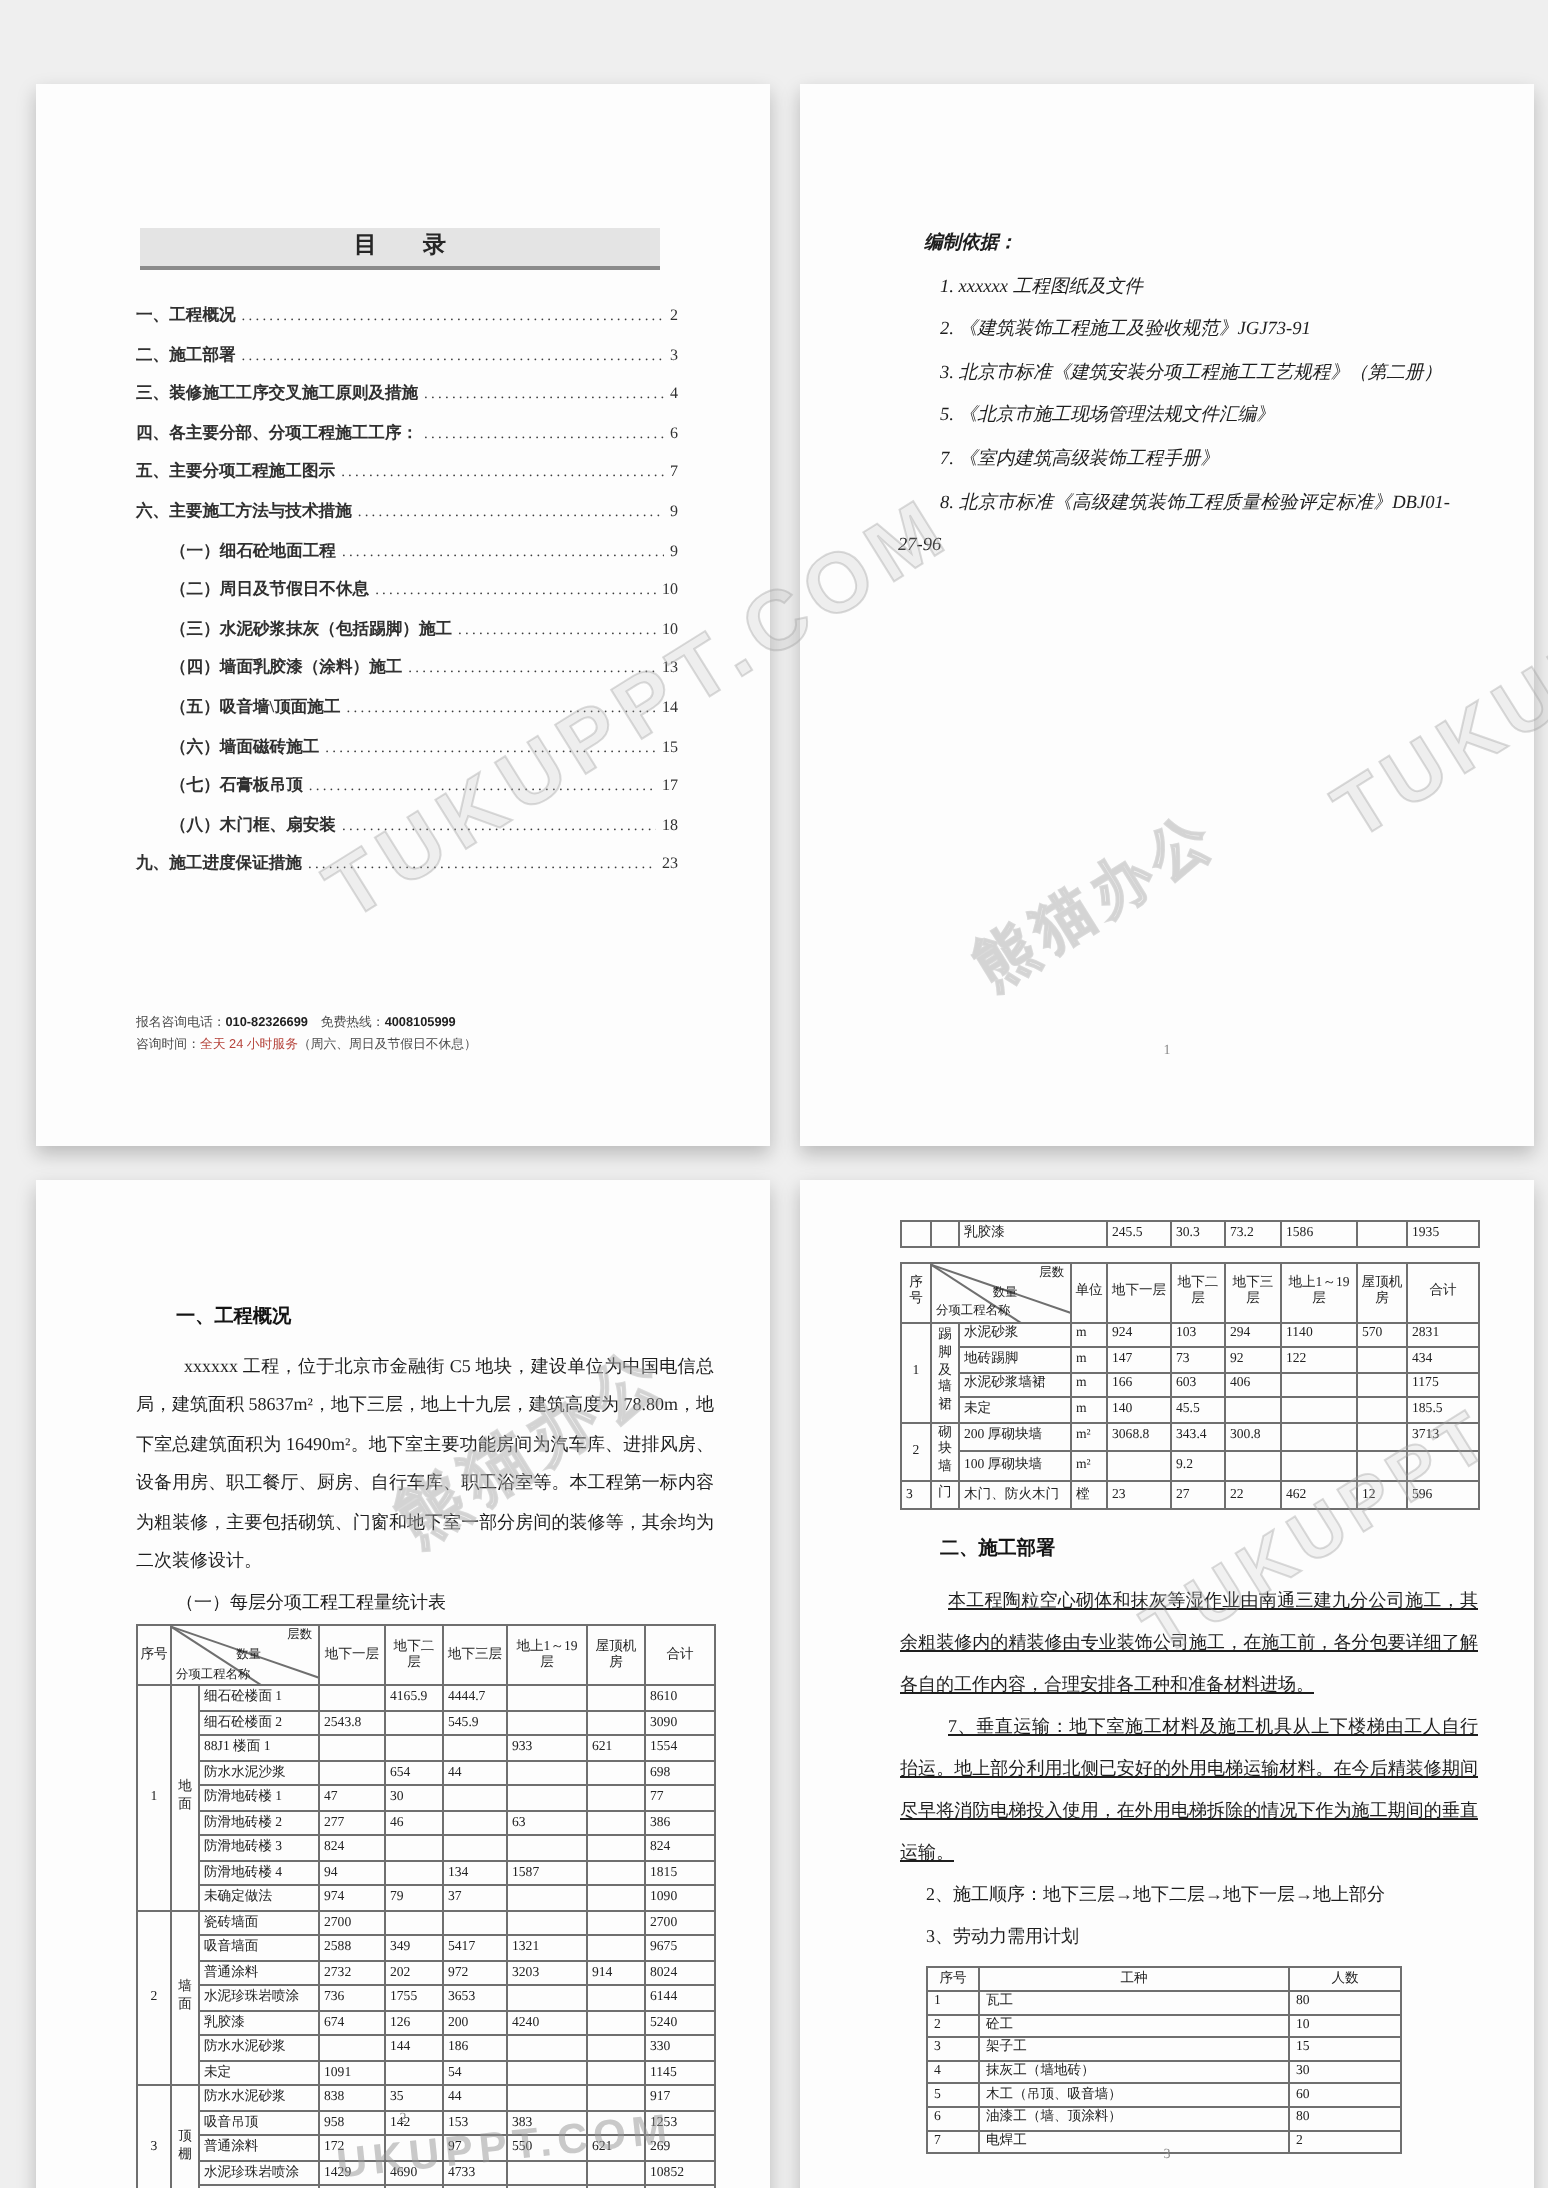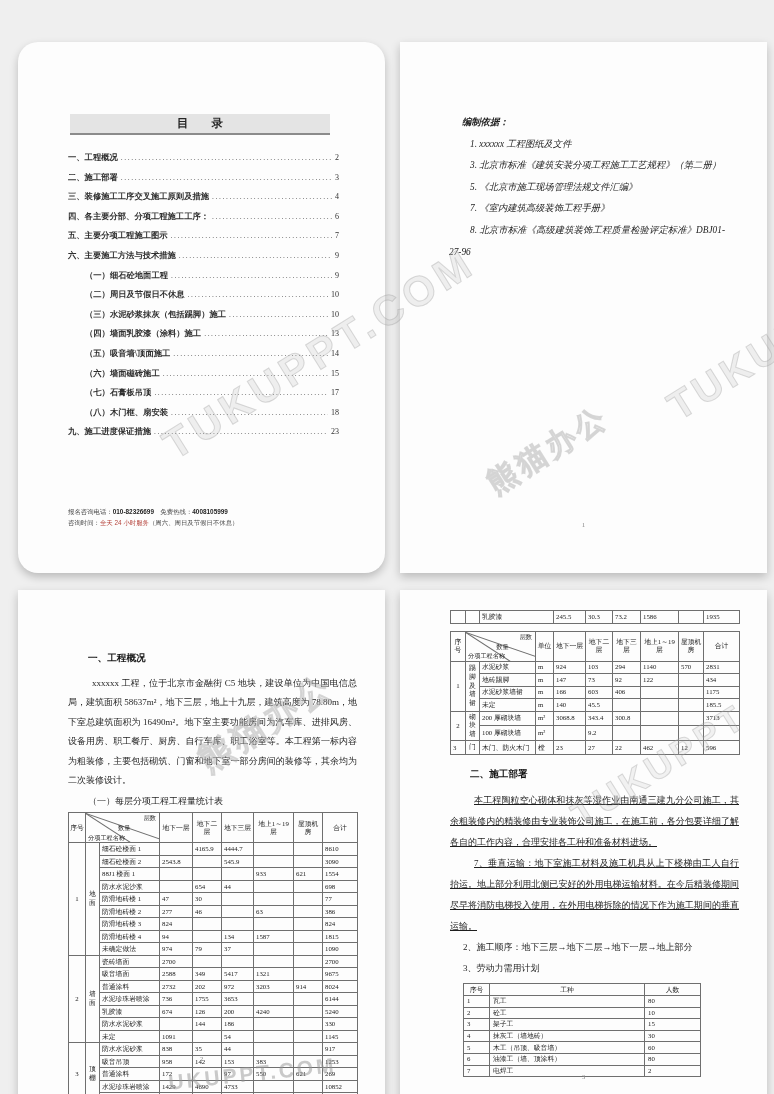--- a/index.html
+++ b/index.html
@@ -1,20 +1,20 @@
 <!DOCTYPE html>
 <html><head>
 <meta charset="utf-8">
 <style>
   html,body{margin:0;padding:0;background:#e9e9e9;}
   .canvas{position:relative;width:774px;height:1094px;background:#efefef;overflow:hidden;
     font-family:"Liberation Serif","DejaVu Serif",serif;color:#262626;}
   .page{position:absolute;width:367px;height:531px;background:#fdfdfd;
     box-shadow:0 4px 9px rgba(0,0,0,.22);}
-  #p1{left:18px;top:42px;border-radius:20px;} #p2{left:400px;top:42px;}
+  #p1{left:18px;top:42px;} #p2{left:400px;top:42px;}
   #p3{left:18px;top:590px;} #p4{left:400px;top:590px;}
 
   
   .wm{position:absolute;z-index:5;pointer-events:none;font-family:"Liberation Sans",sans-serif;
     font-weight:bold;color:rgba(185,185,185,.22);-webkit-text-stroke:1px rgba(160,160,160,.38);
     white-space:nowrap;}
   .wm1{left:140px;top:330px;font-size:42px;letter-spacing:5px;transform:rotate(-32deg);}
   .wm2{left:655px;top:330px;font-size:40px;letter-spacing:4px;transform:rotate(-32deg);}
   .wm3{left:190px;top:700px;font-size:34px;letter-spacing:4px;transform:rotate(-32deg);color:rgba(190,190,190,.16);}
   .wm4{left:560px;top:745px;font-size:36px;letter-spacing:4px;transform:rotate(-32deg);color:rgba(190,190,190,.18);}
@@ -195,20 +195,21 @@
       <div><span>报名咨询电话：</span><span class="num">010-82326699</span><span>　免费热线：</span><span class="num">4008105999</span></div>
       <div><span>咨询时间：</span><span class="red">全天 24 小时服务</span><span>（周六、周日及节假日不休息）</span></div>
     </div>
   </div>
 
   <div class="page" id="p2">
     <div class="p2c">
       <p class="hd">编制依据：</p>
       <div>
         <p>1. xxxxxx 工程图纸及文件</p>
+          <p>2. 《建筑装饰工程施工及验收规范》JGJ73-91</p>
           <p>3. 北京市标准《建筑安装分项工程施工工艺规程》（第二册）</p>
           <p>5. 《北京市施工现场管理法规文件汇编》</p>
           <p>7. 《室内建筑高级装饰工程手册》</p>
           <p>8. 北京市标准《高级建筑装饰工程质量检验评定标准》DBJ01-27-96</p>
       </div>
     </div>
     <div class="pagenum" style="bottom:44px;">1</div>
   </div>
 
   <div class="page" id="p3">

